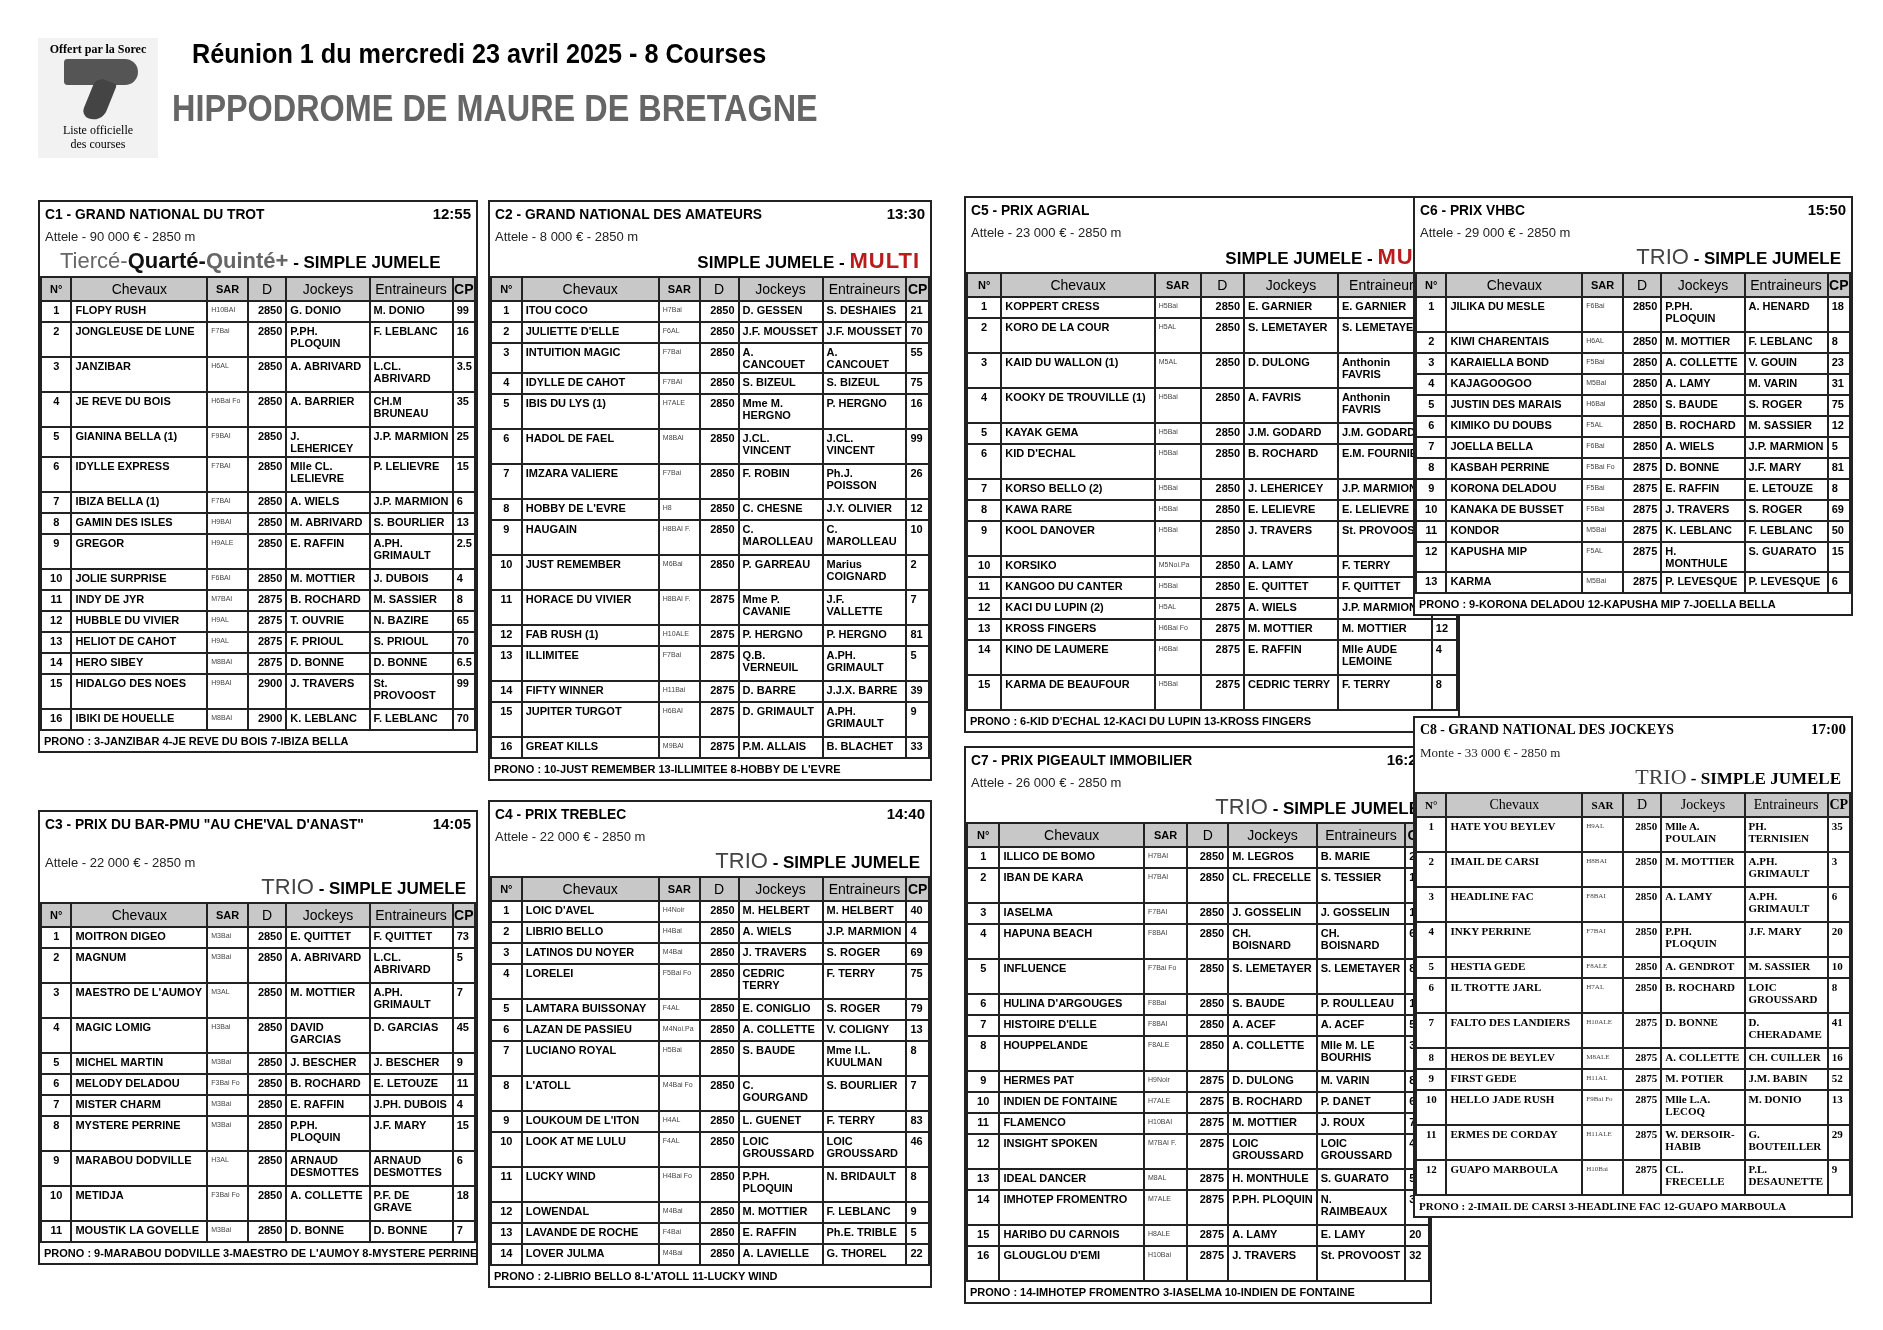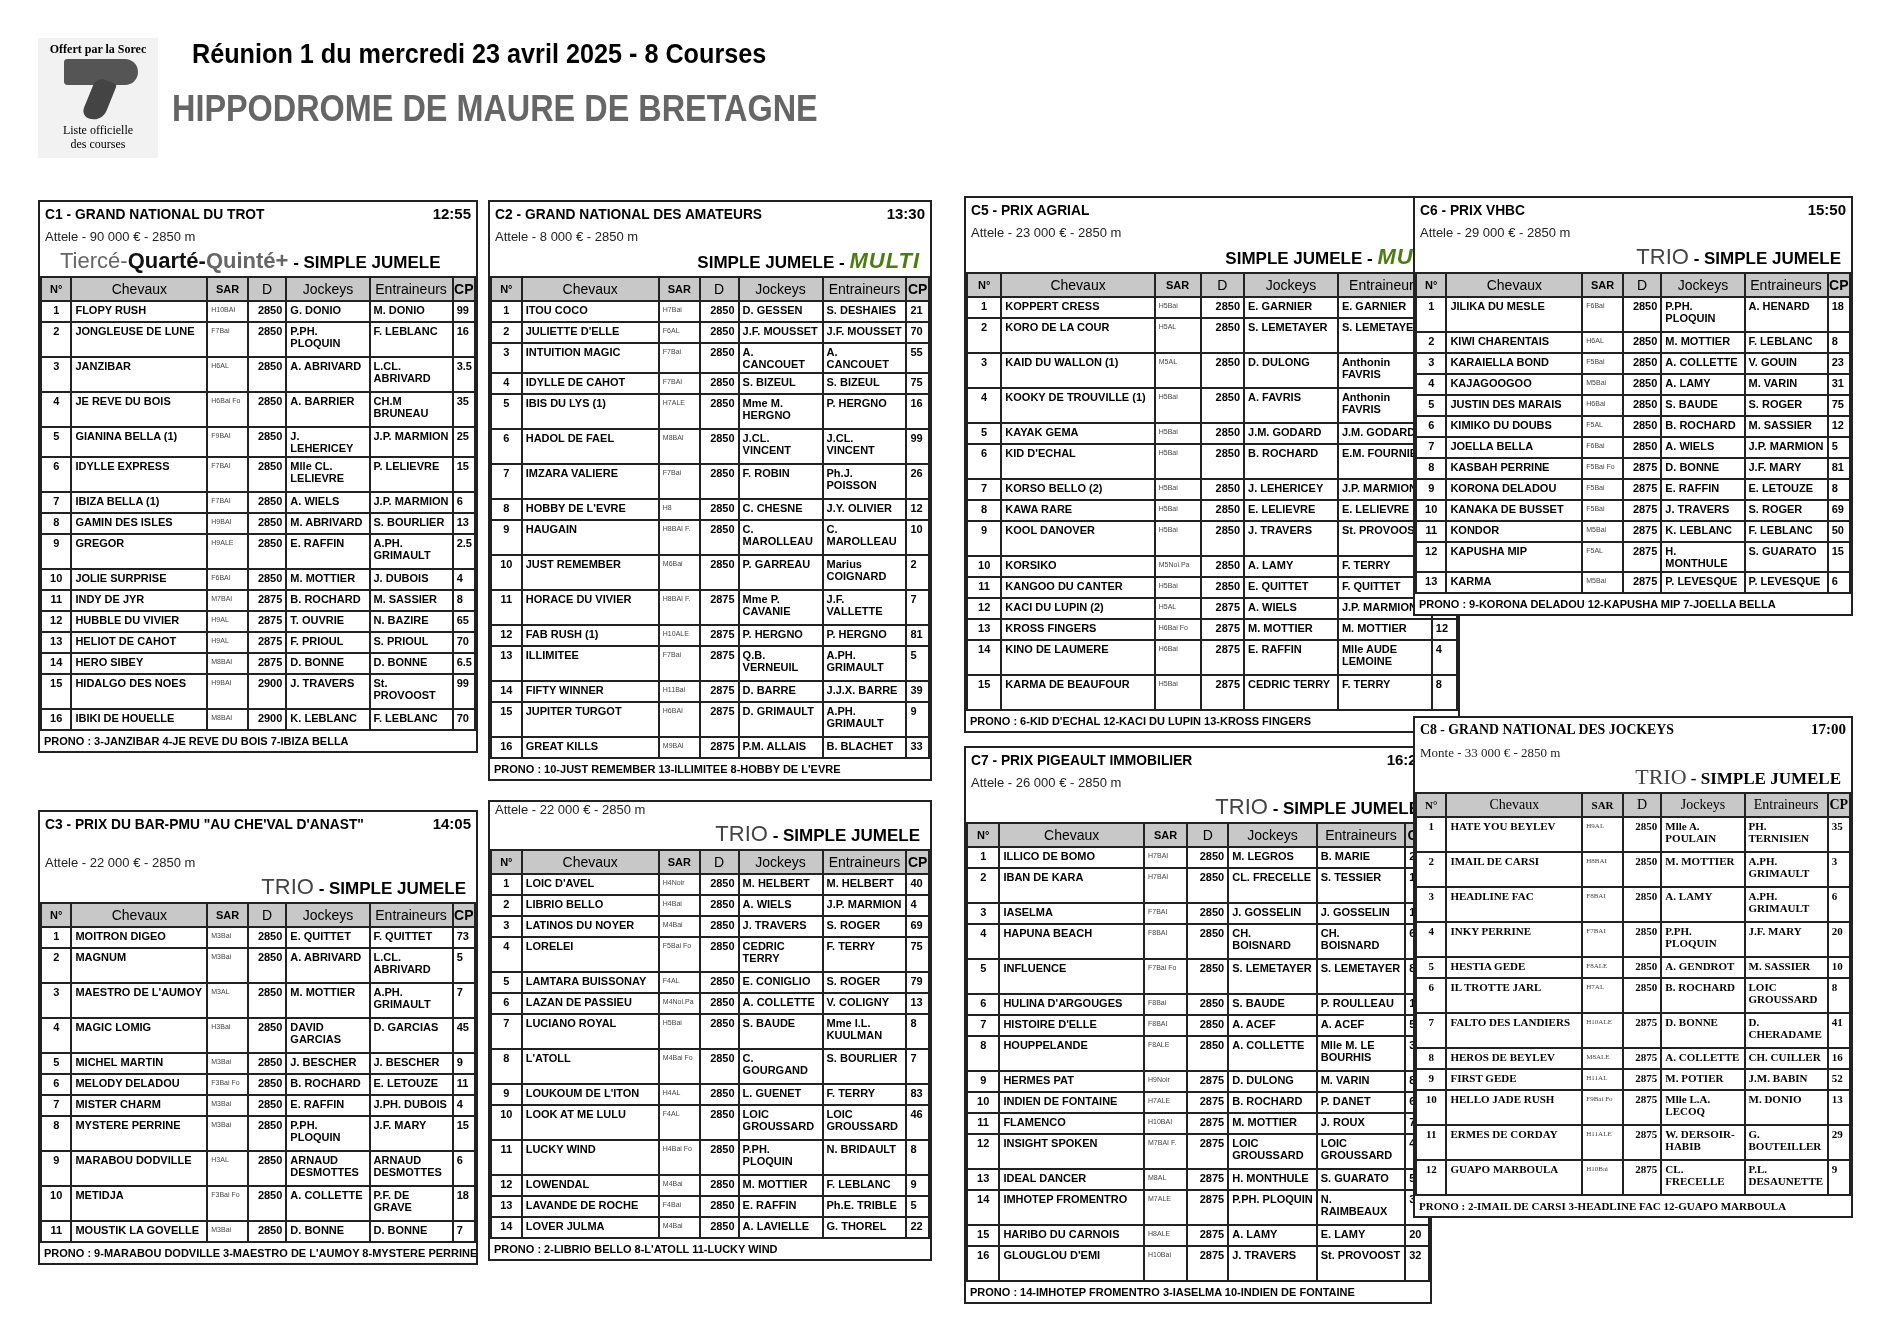--- a/index.html
+++ b/index.html
@@ -21,21 +21,21 @@
   .race { position: absolute; border: 2px solid #222; background: #fff; box-sizing: border-box; }
   .race-head { padding: 3px 5px 0 5px; height: 24px; display: flex; justify-content: space-between;
                font-size: 15px; font-weight: bold; }
   .race-head .name { transform: scaleX(0.92); transform-origin: left; white-space: nowrap; }
   .race-head.two-line { height: 40px; line-height: 17px; }
   .race-sub { padding: 0 5px; font-size: 13px; color: #222; height: 17px; }
   .bets { text-align: right; padding-right: 10px; height: 30px; line-height: 30px; white-space: nowrap; }
   .bets .big { font-size: 22px; color: #444; font-weight: normal; }
   .bets .bigb { font-size: 22px; color: #555; font-weight: bold; }
   .bets .bold { font-size: 17px; font-weight: bold; }
-  .bets .multi { font-size: 22px; color: #4d7c0f; font-style: italic; font-weight: bold; letter-spacing: 1px; }
+  .bets .multi { font-size: 22px; color: #b91c1c; font-weight: bold; letter-spacing: 1px; }
   table { border-collapse: collapse; width: 100%; table-layout: fixed; }
   th { background: #c8c8c8; border: 2px solid #222; font-size: 14px; font-weight: normal; height: 22px;
        padding: 0; }
   th.n { font-size: 11px; font-weight: bold; }
   th.cp { font-size: 14px; font-weight: bold; }
   th.sar { font-size: 11px; font-weight: bold; }
   td { border: 2px solid #222; font-size: 11px; font-weight: bold; vertical-align: top; padding: 2px 3px;
        line-height: 12px; overflow: hidden; }
   td.num { text-align: center; }
   td.sar { font-size: 7px; font-weight: normal; color: #444; padding-top: 2px; }
@@ -540,20 +540,24 @@
             <td class="d">2850</td>
             <td>D. BONNE</td>
             <td>D. BONNE</td>
             <td>7</td>
           </tr>
         </tbody>
       </table>
       <div class="prono">PRONO : 9-MARABOU DODVILLE 3-MAESTRO DE L'AUMOY 8-MYSTERE PERRINE</div>
     </div>
     <div class="race" style="left: 488px; top: 800px; width: 444px;">
+      <div class="race-head">
+        <span class="name">C4 -  PRIX TREBLEC</span>
+        <span class="time">14:40</span>
+      </div>
       <div class="race-sub">Attele - 22 000 € - 2850 m</div>
       <div class="bets"><span class="big">TRIO</span><span class="bold"> - SIMPLE JUMELE</span></div>
       <table>
         <colgroup>
           <col style="width: 30px;">
           <col style="width: 134px;">
           <col style="width: 40px;">
           <col style="width: 38px;">
           <col style="width: 82px;">
           <col style="width: 82px;">

